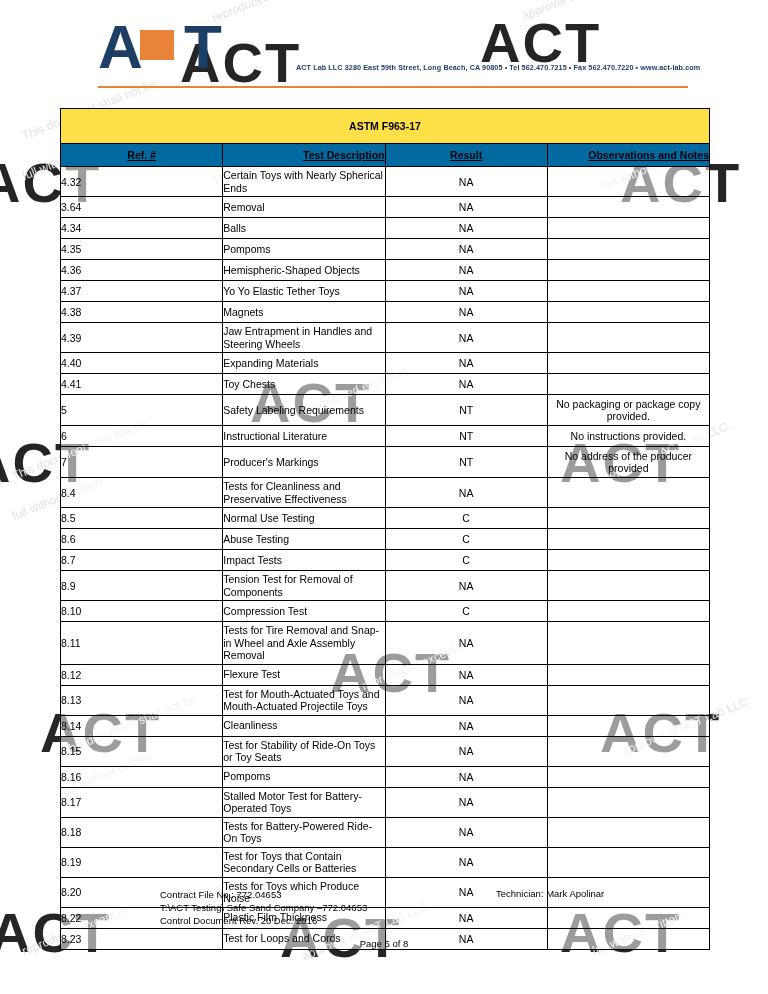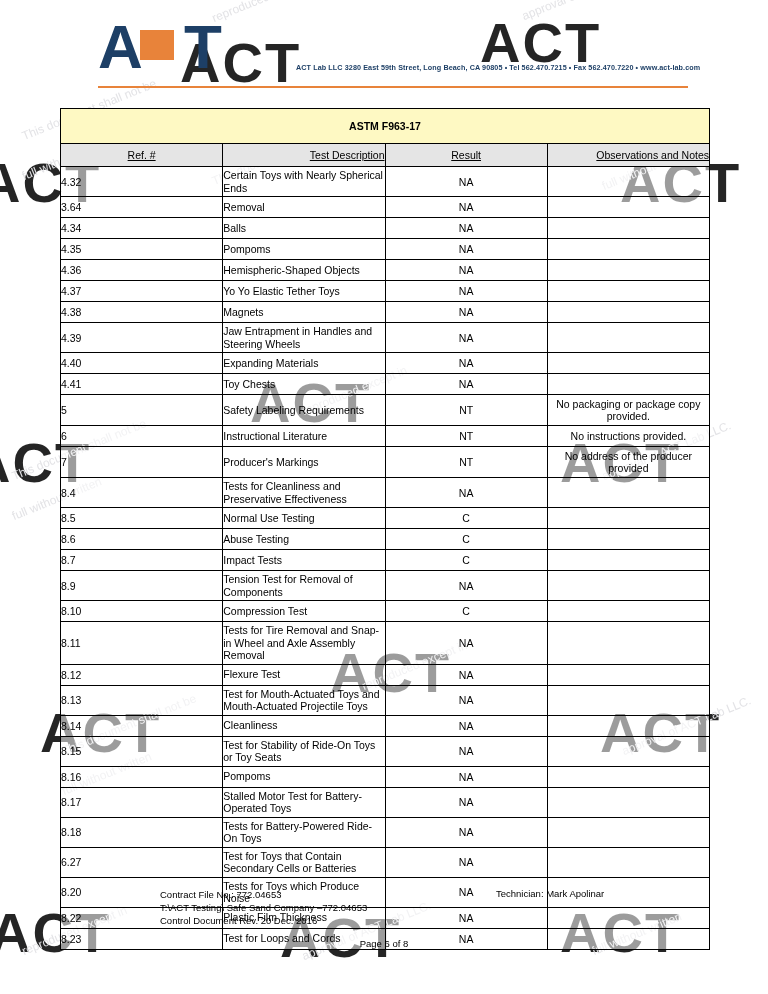--- a/index.html
+++ b/index.html
@@ -119,27 +119,27 @@
     border: 1px solid #000000;
     font-size: 10.5px;
     padding: 0;
     vertical-align: middle;
   }
   .title-row td {
     height: 34px;
     text-align: center;
     font-weight: bold;
     font-size: 12px;
-    background: #fef9c3;
+    background: #fde047;
   }
   .head-row td {
     height: 22px;
-    background: #e5e5e5;
+    background: #0369a1;
     text-align: center;
-    font-weight: normal;
+    font-weight: bold;
     font-size: 10.5px;
   }
   .head-underline {
     text-decoration: underline;
   }
   .c-ref    { width: 68px;  padding-left: 6px; }
   .c-desc   { width: 368px; padding-left: 6px; }
   .c-result { width: 56px;  text-align: center; }
   .c-notes  { width: 158px; padding-left: 5px; font-size: 10px; text-align: center; }
   tbody tr td { height: 20px; }
@@ -452,21 +452,21 @@
           </tr>
           <tr>
             <td class="c-ref">8.18</td>
             <td class="c-desc">
               <span class="desc-two">Tests for Battery-Powered Ride-On Toys</span>
             </td>
             <td class="c-result">NA</td>
             <td class="c-notes"></td>
           </tr>
           <tr>
-            <td class="c-ref">6.27</td>
+            <td class="c-ref">8.19</td>
             <td class="c-desc">
               <span class="desc-two">Test for Toys that Contain Secondary Cells or Batteries</span>
             </td>
             <td class="c-result">NA</td>
             <td class="c-notes"></td>
           </tr>
           <tr>
             <td class="c-ref">8.20</td>
             <td class="c-desc">
               <span class="desc-two">Tests for Toys which Produce Noise</span>

